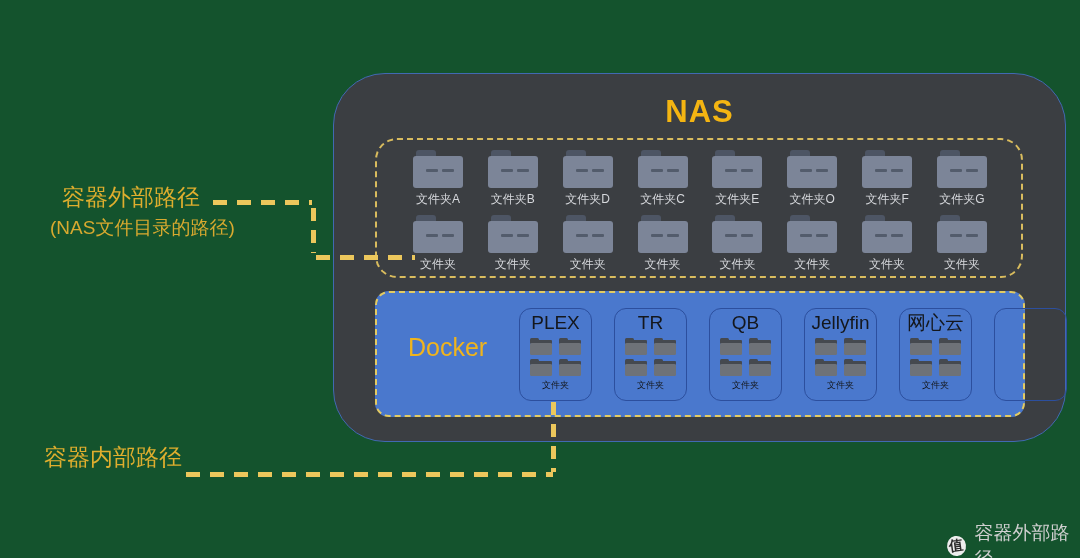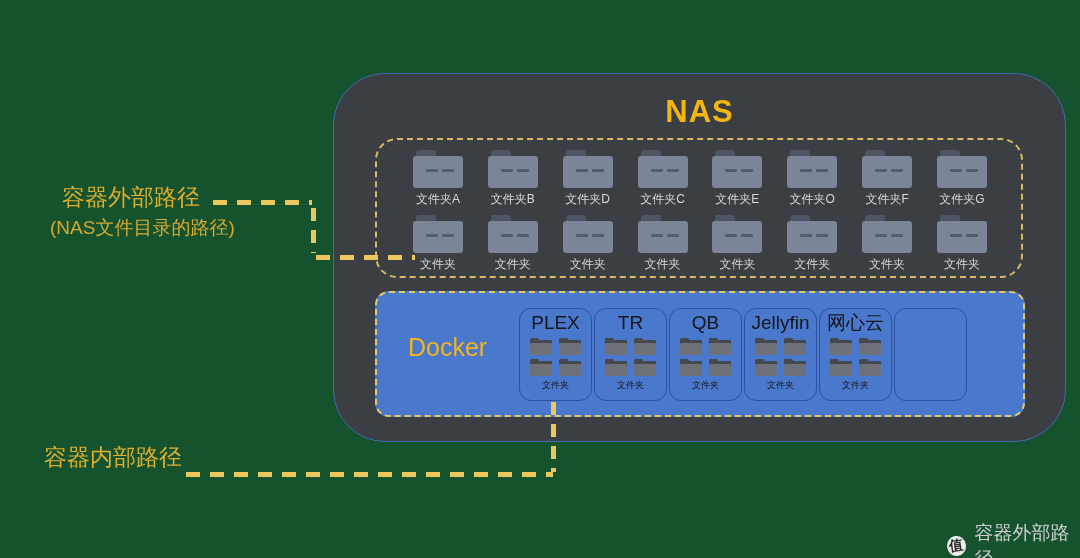--- a/index.html
+++ b/index.html
@@ -54,21 +54,21 @@
     position:absolute; left:375px; top:291px; width:650px; height:126px;
     background:#4a78cd; border:2px dashed #e3cb63; border-radius:14px;
     box-sizing:border-box;
   }
   .docker-title {
     position:absolute; left:31px; top:40px;
     font-size:25px; font-weight:normal; color:#f0b41c;
   }
   .containers {
     position:absolute; left:142px; top:15px;
-    display:flex; gap:2px;
+    display:flex; gap:22px;
   }
   .container {
     width:73px; height:93px; box-sizing:border-box;
     border:1.5px solid #2c4f9e; border-radius:12px;
     display:flex; flex-direction:column; align-items:center;
   }
   .container-name {
     margin-top:3px; font-size:19px; color:#14171c; line-height:1.2;
     white-space:nowrap; max-width:71px; overflow:hidden;
   }

